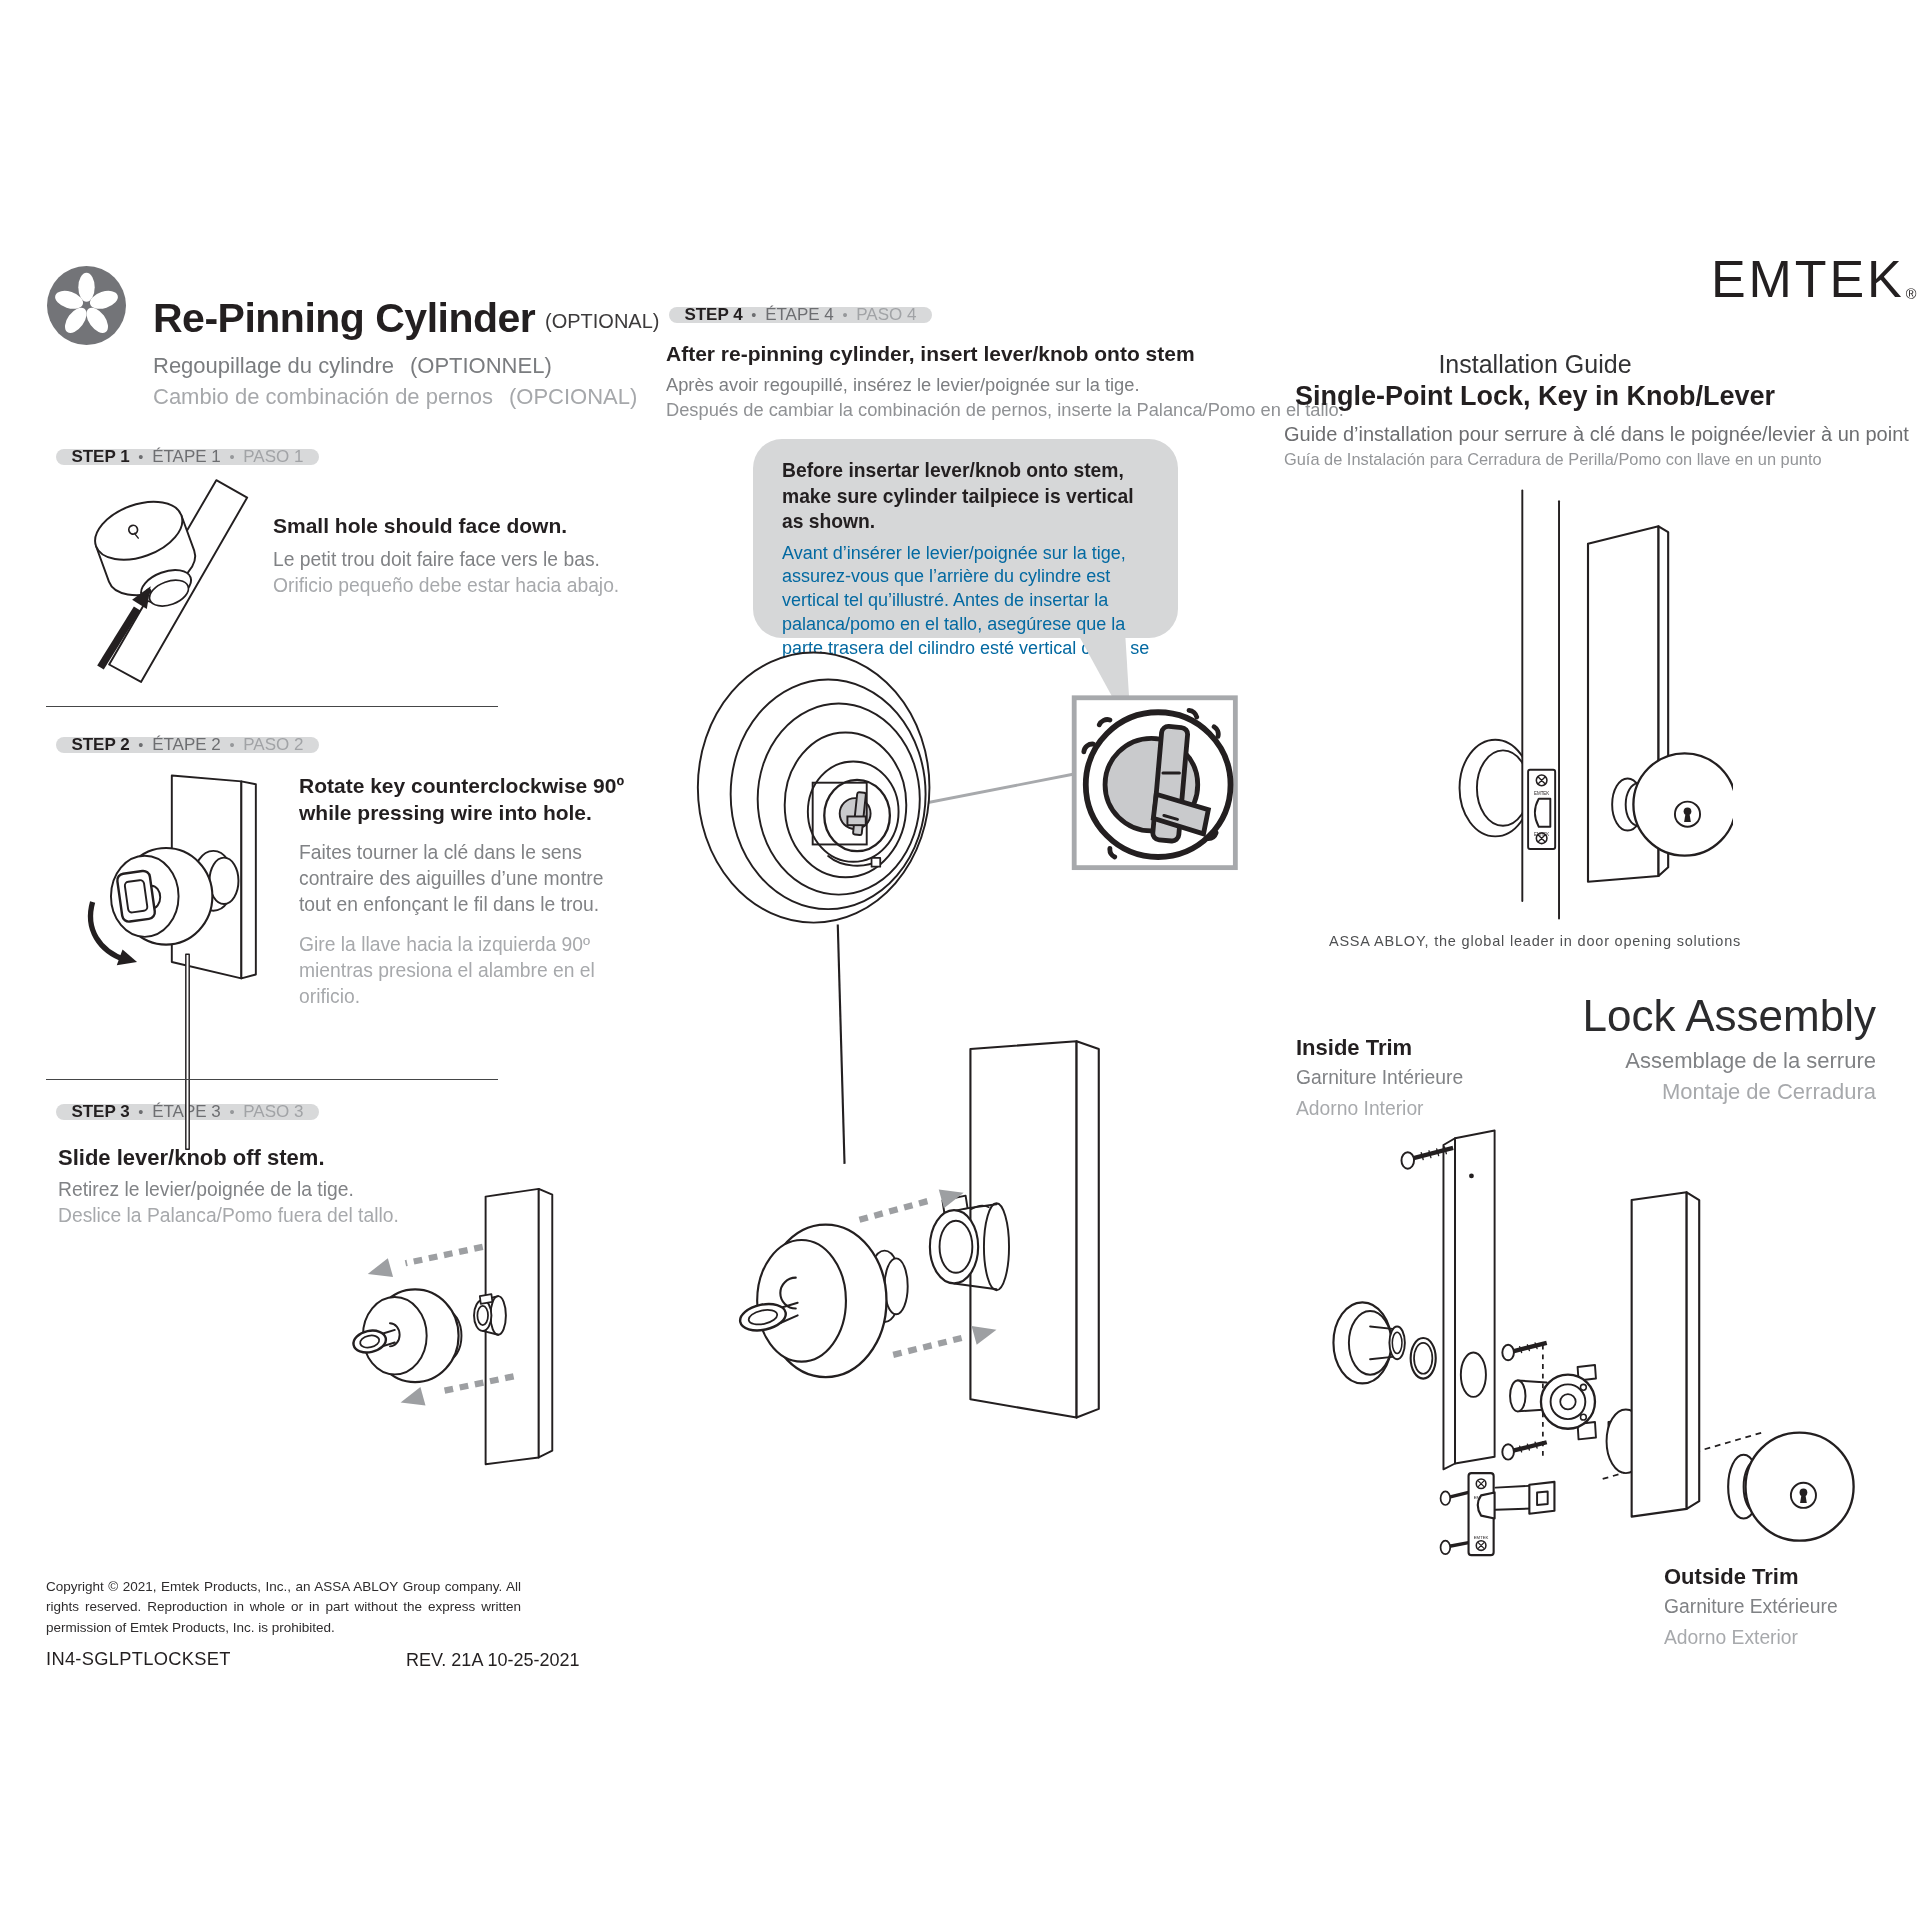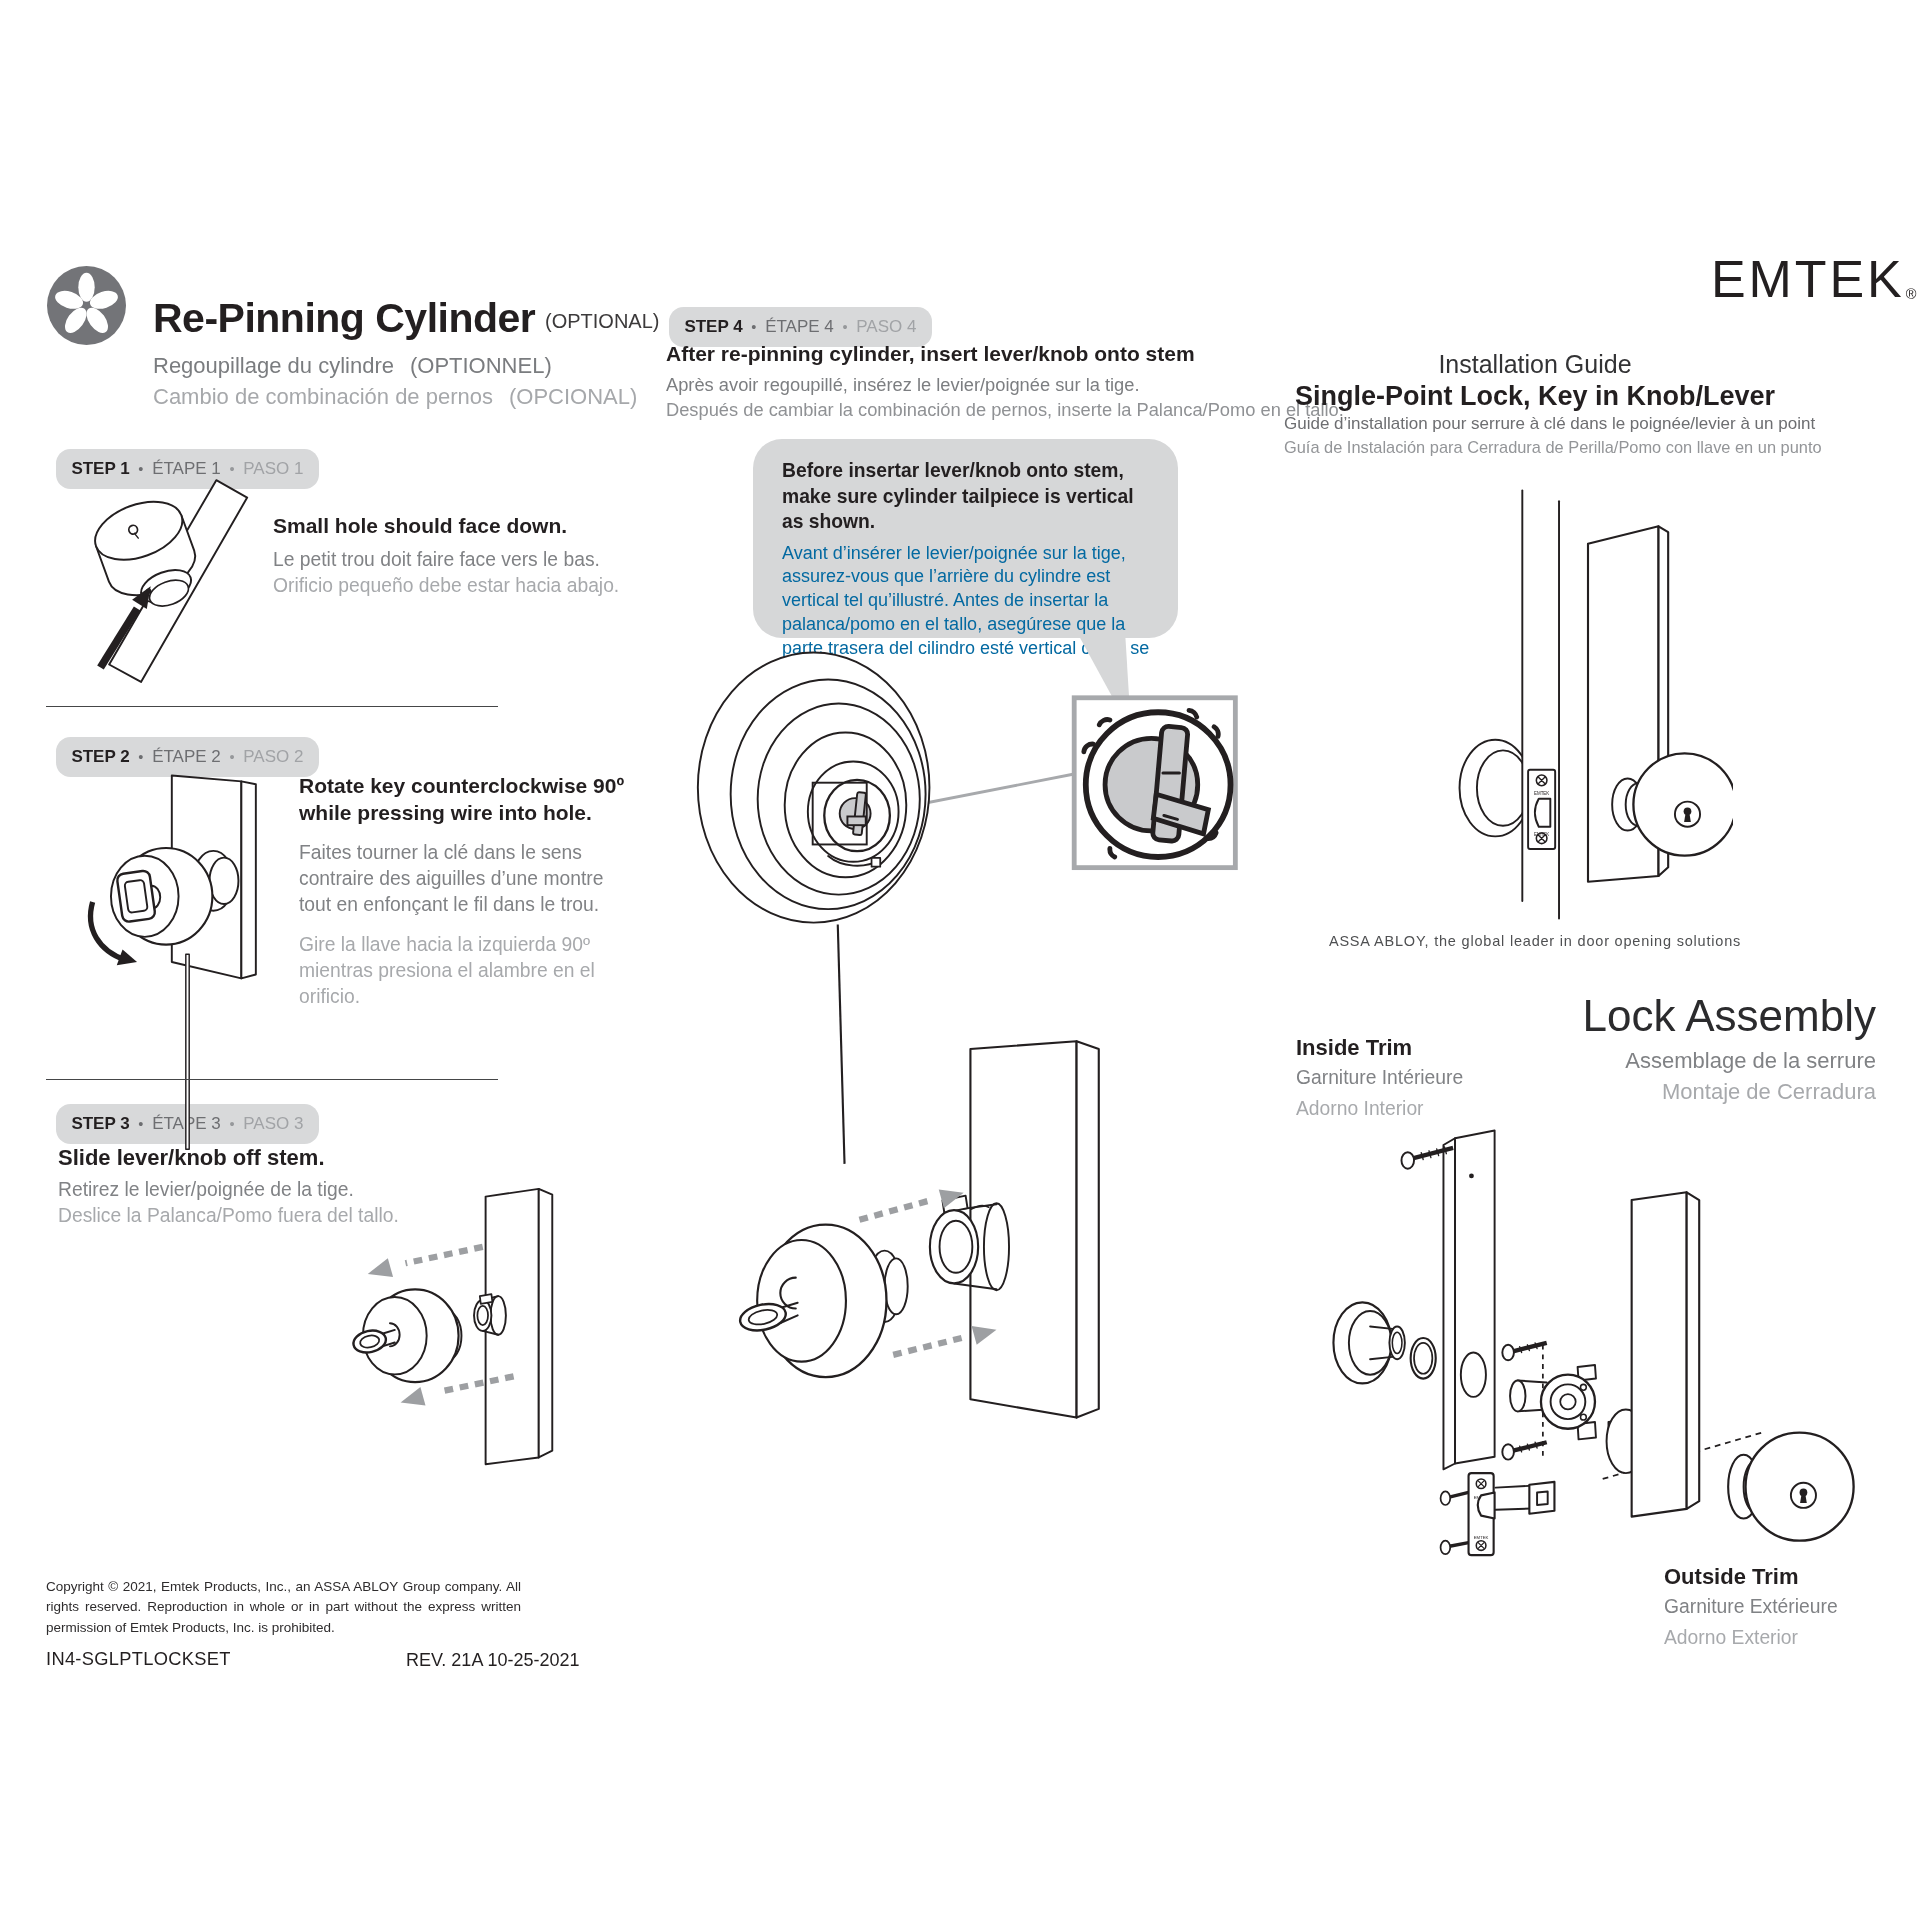--- a/index.html
+++ b/index.html
@@ -14,21 +14,21 @@
   #logo-mark{left:47px;top:266px;width:79px;height:79px;}
   #title-row{left:153px;top:295px;}
   #main-title{font-size:41px;font-weight:bold;letter-spacing:-0.5px;color:#231f20;}
   #title-note{font-size:20px;font-weight:normal;color:#3c3a3b;margin-left:9.7px;position:relative;top:-3.9px;}
   #subtitle-fr{left:153px;top:353px;font-size:22px;color:#7a7c7f;}
   #subtitle-es{left:153px;top:384px;font-size:22px;color:#a6a8ab;}
   .sub-note{margin-left:16px;}
 
   
   .badge{
-    background:#d8d9da;border-radius:14.5px;height:40px;display:inline-flex;
+    background:#d8d9da;border-radius:14.5px;height:16px;display:inline-flex;
     align-items:center;padding:0 15.4px;font-size:17px;gap:8.7px;
   }
   .badge .b-en{font-weight:bold;color:#231f20;}
   .badge .b-dot{color:#6d6e71;font-size:14.5px;}
   .badge .b-fr{color:#6d6e71;}
   .badge .b-dot2{color:#96989b;font-size:14.5px;}
   .badge .b-es{color:#a1a3a6;}
   #badge-1{left:56px;top:449px;}
   #badge-2{left:56px;top:737px;}
   #badge-3{left:56px;top:1104px;}
@@ -63,21 +63,21 @@
   }
   #callout .co-heading{font-size:19.3px;font-weight:bold;color:#231f20;line-height:1.32;}
   #callout .co-body{font-size:18px;color:#0369a1;line-height:1.33;margin-top:6.8px;}
 
   
   #emtek-logo{left:1711px;top:249px;font-size:52px;font-weight:normal;letter-spacing:2.9px;color:#231f20;}
   #emtek-logo .reg{font-size:14.5px;letter-spacing:0;vertical-align:-1.9px;margin-left:1px;}
   #guide-block{left:1284px;top:350px;width:502px;text-align:center;}
   #guide-title{font-size:25px;color:#333335;}
   #guide-subtitle{font-size:27px;font-weight:bold;color:#231f20;margin-top:1.9px;}
-  #guide-fr{font-size:17px;color:#6d6e71;margin-top:2px;}
+  #guide-fr{font-size:20px;color:#6d6e71;margin-top:11px;}
   #guide-es{font-size:16.4px;color:#939598;margin-top:3.9px;}
   #tagline{left:1284px;top:933px;width:502px;text-align:center;font-size:14.5px;letter-spacing:0.8px;color:#4f5052;}
 
   #assembly-block{left:1490px;top:991px;width:386px;text-align:right;}
   #assembly-title{font-size:44px;color:#2b2b2d;}
   #assembly-fr{font-size:22px;color:#808285;margin-top:6.8px;}
   #assembly-es{font-size:22px;color:#a7a9ac;margin-top:4.8px;}
 
   .trim-label{text-align:left;}
   .trim-en{font-size:22px;font-weight:bold;color:#231f20;}

